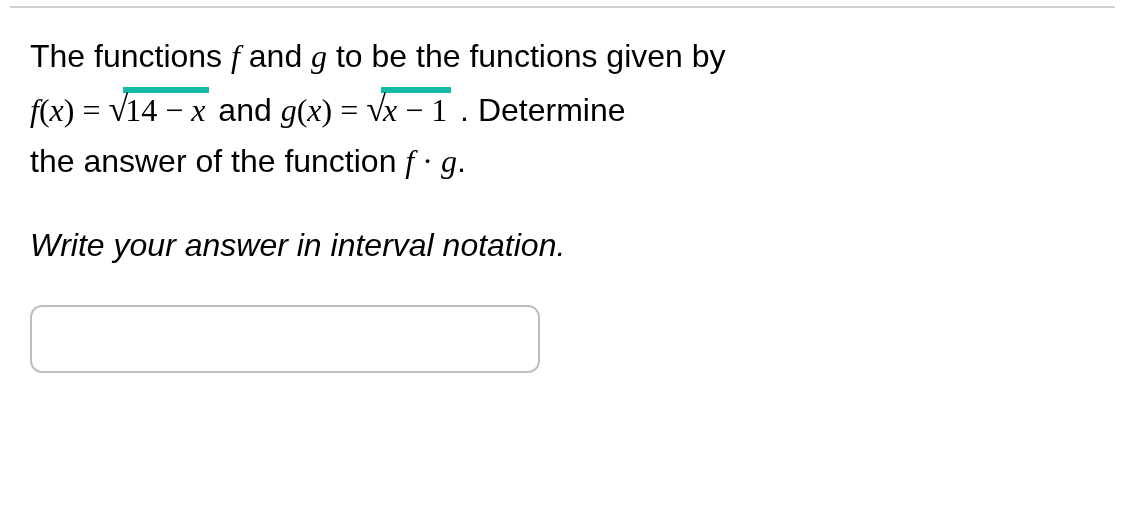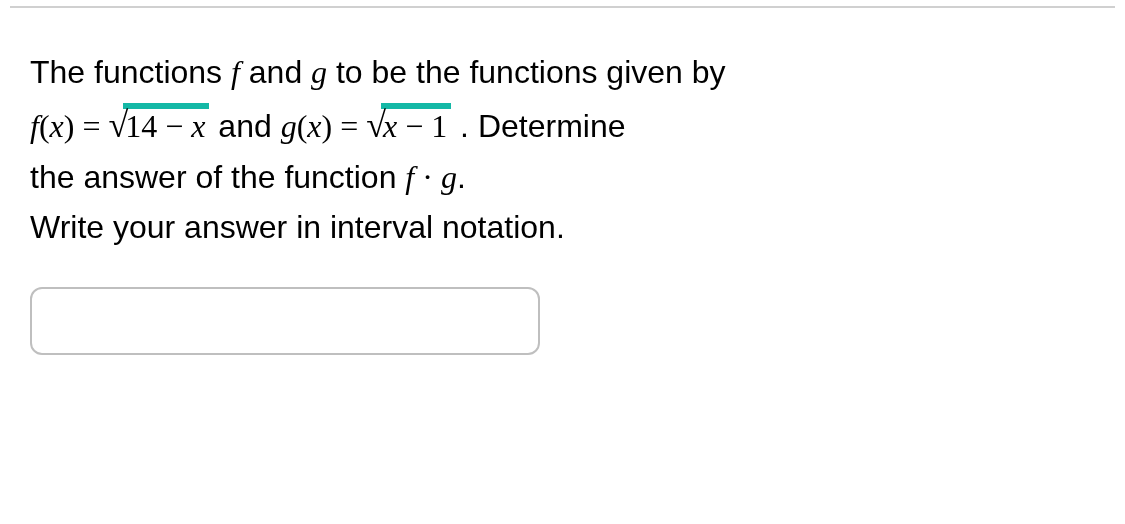--- a/index.html
+++ b/index.html
@@ -8,21 +8,21 @@
     width: 1125px;
     height: 524px;
     background: #ffffff;
     font-family: Arial, Helvetica, sans-serif;
   }
   .top-rule {
     border-top: 2px solid #d0d0d0;
     margin: 6px 10px 0 10px;
   }
   .content {
-    padding: 40px 30px 0 30px;
+    padding: 24px 30px 0 30px;
     font-size: 32px;
     color: #000;
     line-height: 1.55;
   }
   .math-italic {
     font-family: "Times New Roman", Georgia, serif;
     font-style: italic;
   }
   .math-roman {
     font-family: "Times New Roman", Georgia, serif;
@@ -39,20 +39,22 @@
     position: relative;
   }
   .sqrt .radicand {
     border-top: 6px solid #14b8a6;
     padding: 0 4px 0 2px;
     margin-left: -5px;
     display: inline-block;
     line-height: 1.1;
   }
   .para2 {
+    margin-top: 34px;
+    font-style: italic;
   }
   .answer-box {
     margin-top: 34px;
     width: 510px;
     height: 68px;
     border: 2px solid #bfbfbf;
     border-radius: 12px;
     background: #fff;
     font-size: 28px;
     padding: 0 14px;

